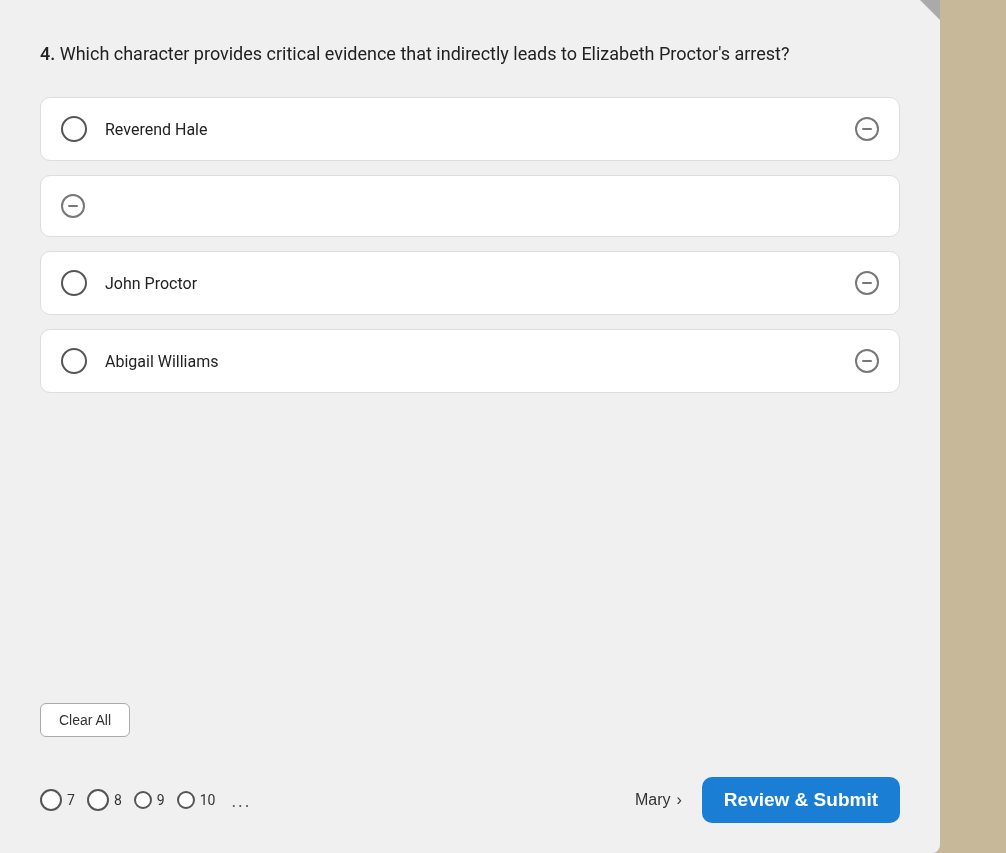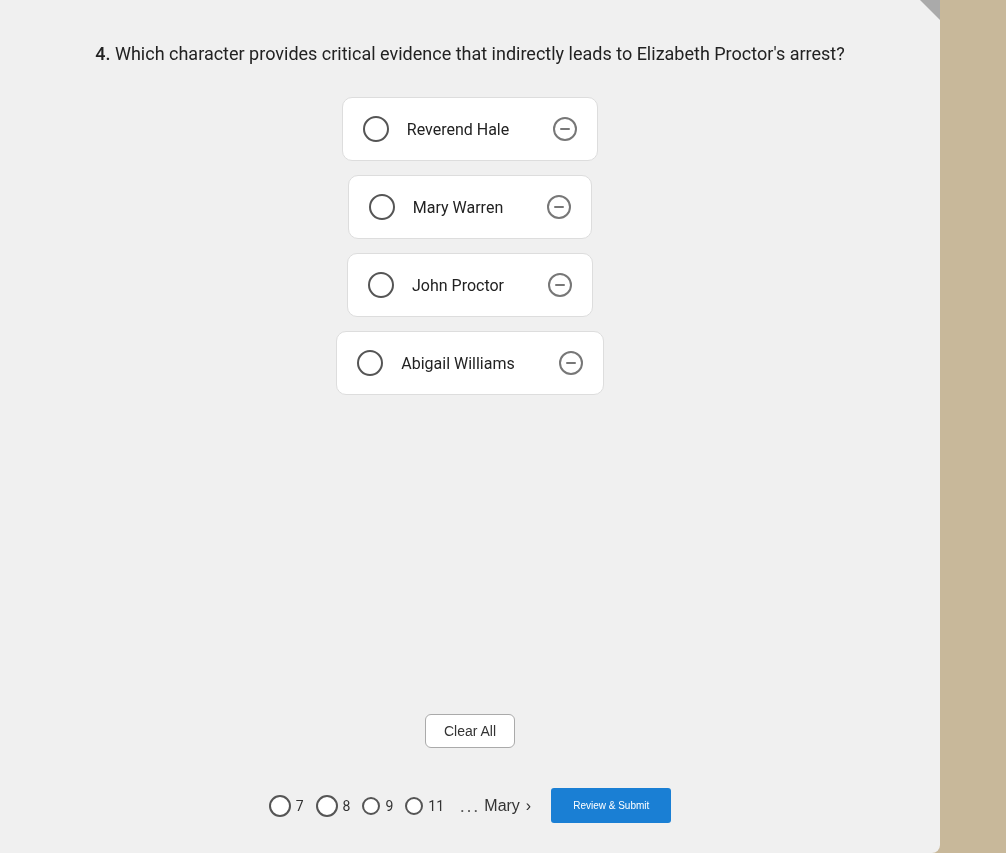--- a/index.html
+++ b/index.html
@@ -1,19 +1,18 @@
 <!DOCTYPE html>
 <html><head>
   <meta charset="utf-8">
   <style>
     * {
       box-sizing: border-box;
       margin: 0;
       padding: 0;
-      align-items: center;
     }
 
     body {
       width: 1006px;
       height: 853px;
       background: #c8b89a;
       display: flex;
       align-items: flex-start;
       justify-content: flex-start;
       font-family: -apple-system, BlinkMacSystemFont, 'Segoe UI', Roboto, sans-serif;
@@ -190,24 +189,24 @@
 
     .next-chevron {
       font-size: 16px;
       color: #333;
     }
 
     .review-submit-btn {
       background: #1a7fd4;
       color: white;
       border: none;
-      border-radius: 3px;
+      border-radius: 10px;
       padding: 12px 22px;
-      font-size: 10px;
-      font-weight: 400;
+      font-size: 19px;
+      font-weight: 700;
       cursor: pointer;
       white-space: nowrap;
     }
 
     .top-arrow {
       position: absolute;
       top: 0;
       right: 0;
       width: 0;
       height: 0;
@@ -230,24 +229,20 @@
 
     <div class="option-card">
       <div class="option-left">
         <div class="radio-outer"></div>
         <span class="option-label">Reverend Hale</span>
       </div>
       <div class="minus-icon"></div>
     </div>
 
     <div class="option-card">
-      <div class="option-left">
-        <div class="radio-outer"></div>
-        <span class="option-label">Mary Warren</span>
-      </div>
       <div class="minus-icon"></div>
     </div>
 
     <div class="option-card">
       <div class="option-left">
         <div class="radio-outer"></div>
         <span class="option-label">John Proctor</span>
       </div>
       <div class="minus-icon"></div>
     </div>
@@ -277,21 +272,21 @@
         <span class="page-label">8</span>
       </div>
 
       <div class="page-radio">
         <div class="page-radio-circle small"></div>
         <span class="page-label">9</span>
       </div>
 
       <div class="page-radio">
         <div class="page-radio-circle small"></div>
-        <span class="page-label">11</span>
+        <span class="page-label">10</span>
       </div>
 
       <span class="dots">...</span>
 
     </div>
 
     <div class="nav-right">
       <button class="next-btn">
         <span>Mary</span>
         <span class="next-chevron">›</span>

